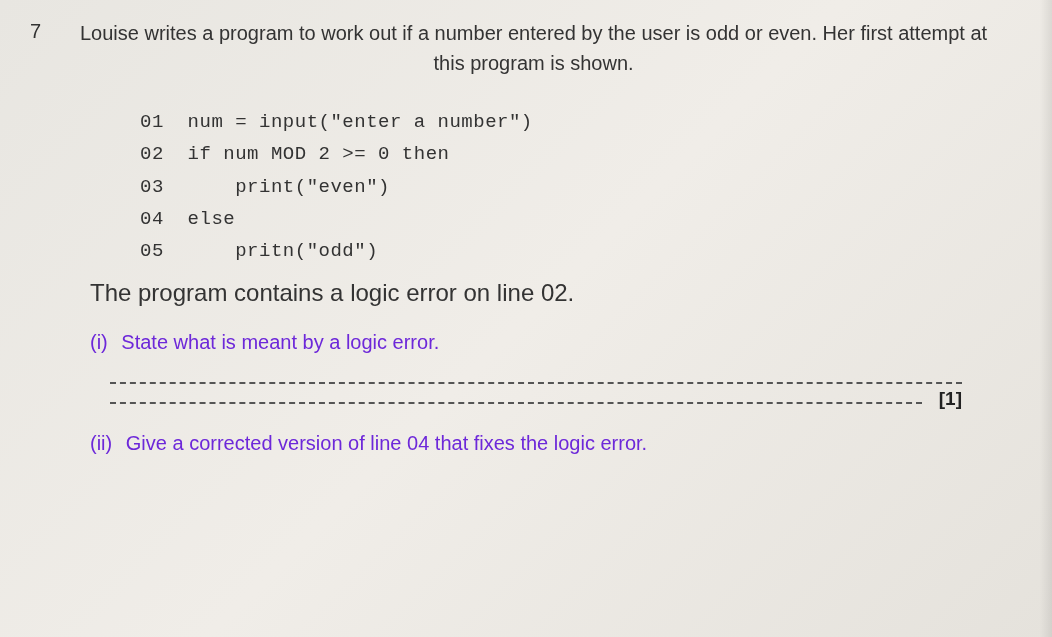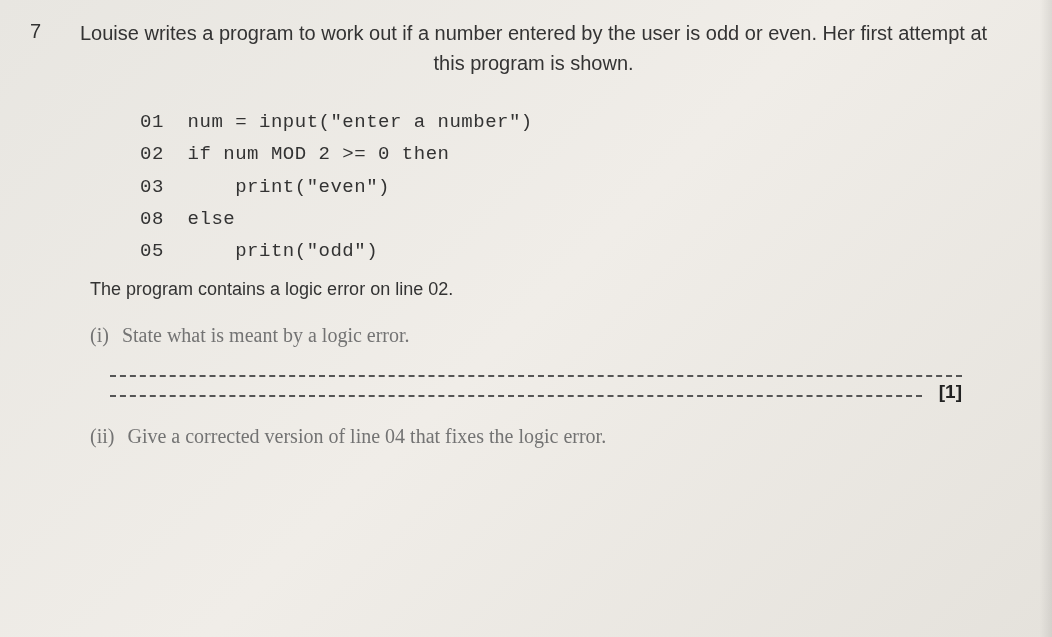--- a/index.html
+++ b/index.html
@@ -41,29 +41,28 @@
   .code-block {
     font-family: "Courier New", Courier, monospace;
     font-size: 19px;
     line-height: 1.7;
     margin: 10px 0 12px 110px;
     color: #333;
     letter-spacing: 0.5px;
   }
   .code-line { white-space: pre; }
   .below-code {
-    font-size: 18px;
+    font-size: 24px;
     margin: 8px 0 24px 60px;
     color: #333;
   }
   .subpart {
     margin: 0 0 10px 60px;
     font-size: 20px;
-    color: #737373;
-    font-family: Liberation Serif, serif;
+    color: #6d28d9;
   }
   .subpart .label { margin-right: 8px; }
   .answer-lines {
     margin: 28px 40px 10px 80px;
   }
   .dash-line {
     border: none;
     border-top: 2px dashed #555;
     margin: 0 0 36px 0;
     height: 0;
@@ -102,21 +101,21 @@
 
   <div class="q-header">
     <div class="q-number">7</div>
     <div class="q-text">Louise writes a program to work out if a number entered by the user is odd or even. Her first attempt at this program is shown.</div>
   </div>
 
   <div class="code-block">
     <div class="code-line">01  num = input("enter a number")</div>
     <div class="code-line">02  if num MOD 2 &gt;= 0 then</div>
     <div class="code-line">03      print("even")</div>
-    <div class="code-line">08  else</div>
+    <div class="code-line">04  else</div>
     <div class="code-line">05      pritn("odd")</div>
   </div>
 
   <div class="below-code">The program contains a logic error on line 02.</div>
 
   <div class="subpart">
     <span class="label">(i)</span>
     <span>State what is meant by a logic error.</span>
   </div>
 

